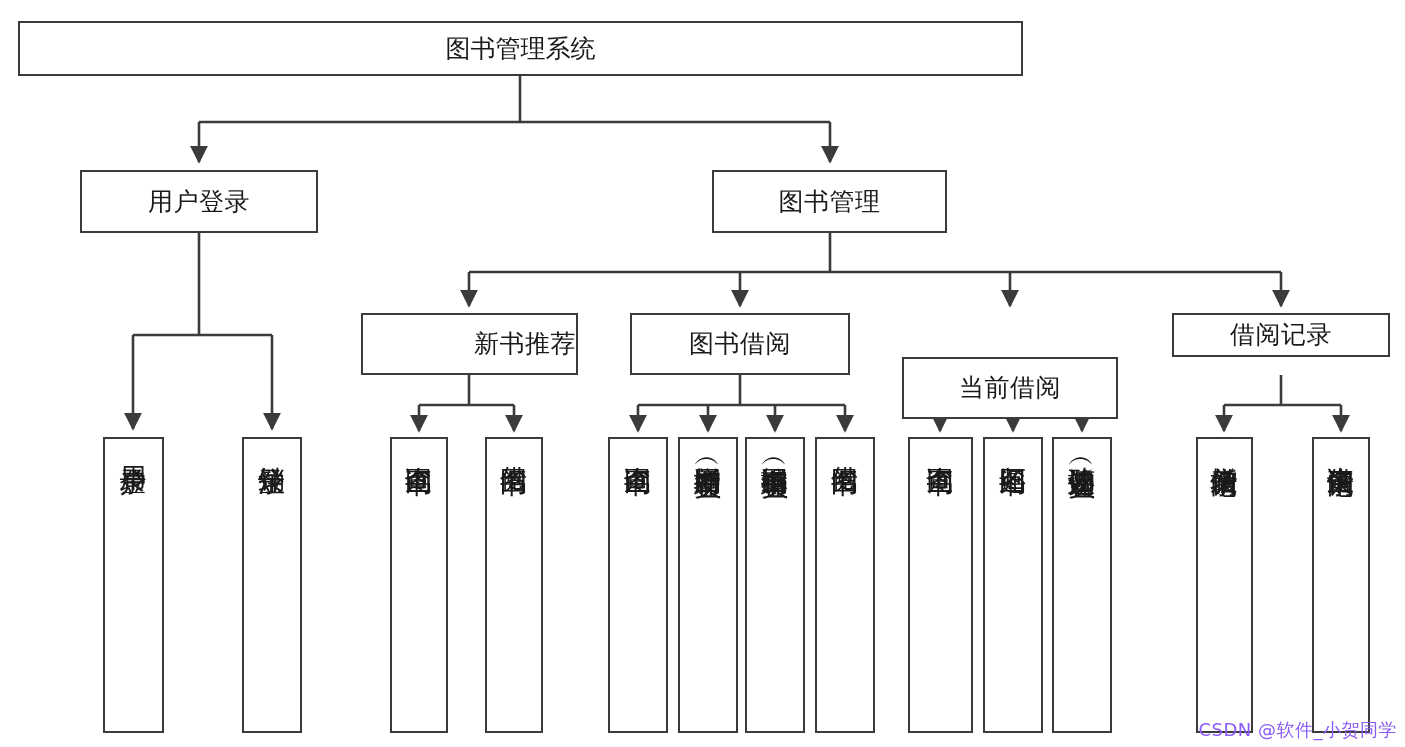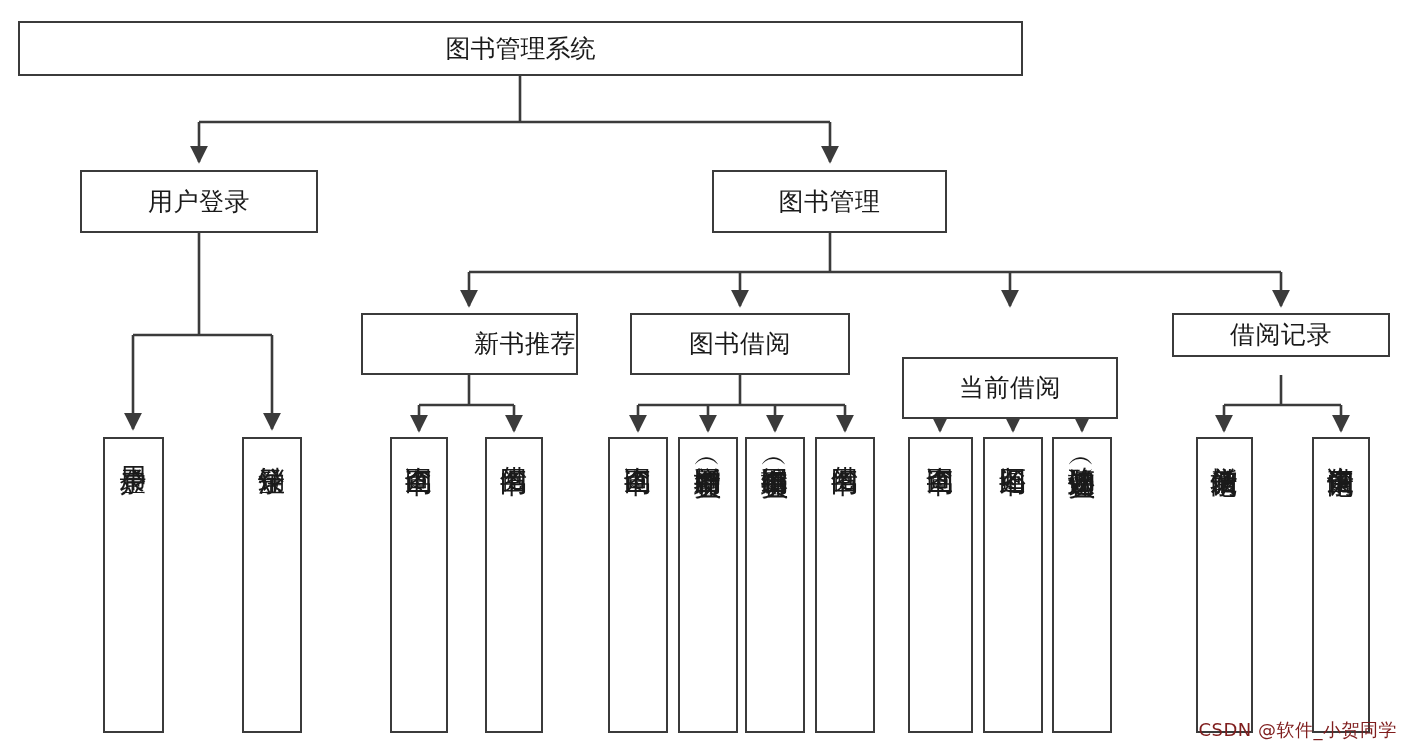--- a/index.html
+++ b/index.html
@@ -57,21 +57,21 @@
     text-orientation: upright;
     font-size: 27px;
     line-height: 1.0;
     letter-spacing: 1px;
   }
   #watermark {
     position: absolute;
     right: 8px;
     bottom: 5px;
     font-size: 18px;
-    color: #7f1d1d;
+    color: #8b5cf6;
     letter-spacing: 0.5px;
     white-space: nowrap;
     pointer-events: none;
   }
 </style>
 </head>
 <body>
 
 <div id="diagram-root">
 

